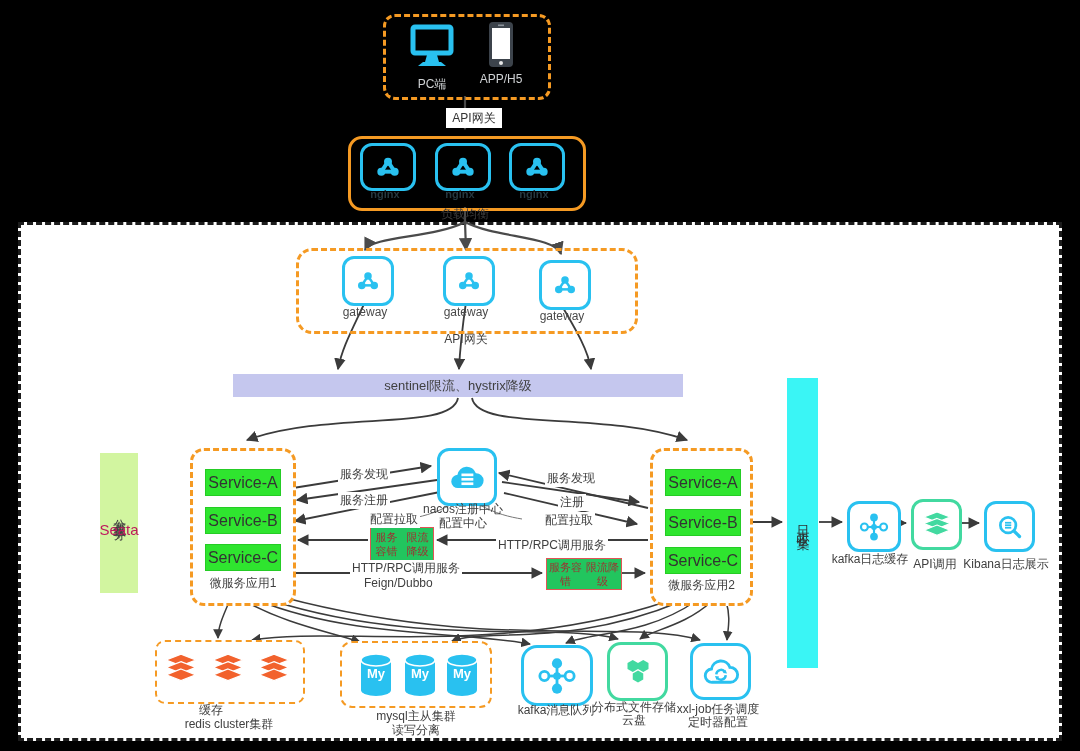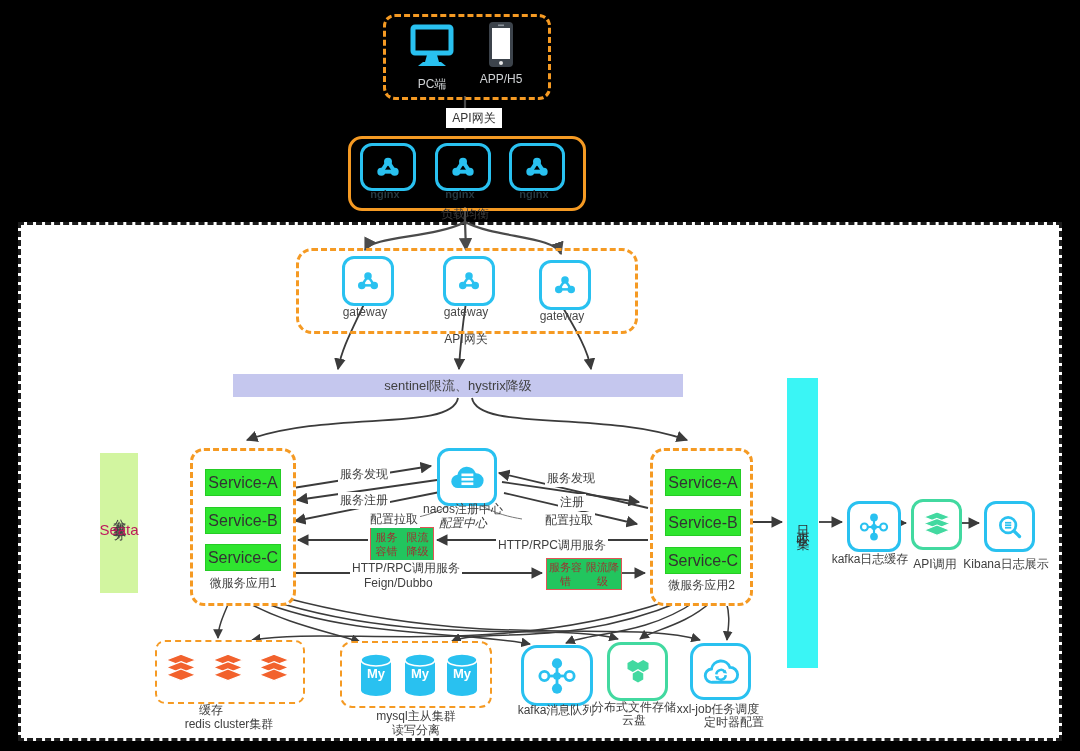--- a/index.html
+++ b/index.html
@@ -204,21 +204,21 @@
 
   <div class="frame" style="left:437px;top:448px;width:54px;height:52px;">
     <svg width="38" height="30" viewBox="0 0 24 18">
       <path d="M6.5,16 a4.2,4.2 0 0 1 -0.5,-8.4 a6,6 0 0 1 11.6,-1 a4.6,4.6 0 0 1 0.4,9.4 Z" fill="#29c1f0"></path>
       <rect x="8.5" y="6.8" width="7.5" height="1.7" fill="#fff"></rect>
       <rect x="8.5" y="9.6" width="7.5" height="1.7" fill="#fff"></rect>
       <rect x="8.5" y="12.4" width="7.5" height="1.7" fill="#fff"></rect>
     </svg>
   </div>
   <div class="lbl" style="left:408px;top:501px;width:110px;">nacos注册中心</div>
-  <div class="lbl" style="left:408px;top:515px;width:110px;font-style:italic;">配置中心</div>
+  <div class="lbl" style="left:408px;top:515px;width:110px;">配置中心</div>
 
   <div class="redbox" style="left:370px;top:527px;width:62px;height:32px;">
     <span>服务容错</span>
     <span>限流降级</span>
   </div>
   <div class="redbox" style="left:546px;top:558px;width:74px;height:30px;">
     <span>服务容错</span>
     <span>限流降级</span>
   </div>
 
@@ -319,15 +319,15 @@
   <div class="frame" style="left:690px;top:643px;width:55px;height:51px;border-radius:14px;">
     <svg width="38" height="30" viewBox="0 0 24 18">
       <path d="M6.5,15.5 a4.2,4.2 0 0 1 -0.5,-8.4 a6,6 0 0 1 11.6,-1 a4.6,4.6 0 0 1 0.4,9.4 Z" fill="none" stroke="#29c1f0" stroke-width="1.8"></path>
       <path d="M9,10.5 a3,3 0 0 1 5.5,-1.5" fill="none" stroke="#29c1f0" stroke-width="1.5"></path>
       <polygon points="14.8,7.5 15.8,10 13.2,9.6" fill="#29c1f0"></polygon>
       <path d="M15,11 a3,3 0 0 1 -5.5,1.5" fill="none" stroke="#29c1f0" stroke-width="1.5"></path>
       <polygon points="9.2,14 8.2,11.5 10.8,11.9" fill="#29c1f0"></polygon>
     </svg>
   </div>
   <div class="lbl" style="left:670px;top:701px;width:96px;">xxl-job任务调度</div>
-  <div class="lbl" style="left:681px;top:714px;width:74px;margin-left:16px;">定时器配置</div>
+  <div class="lbl" style="left:681px;top:714px;width:74px;">定时器配置</div>
 
 </div>
 
 </body></html>

